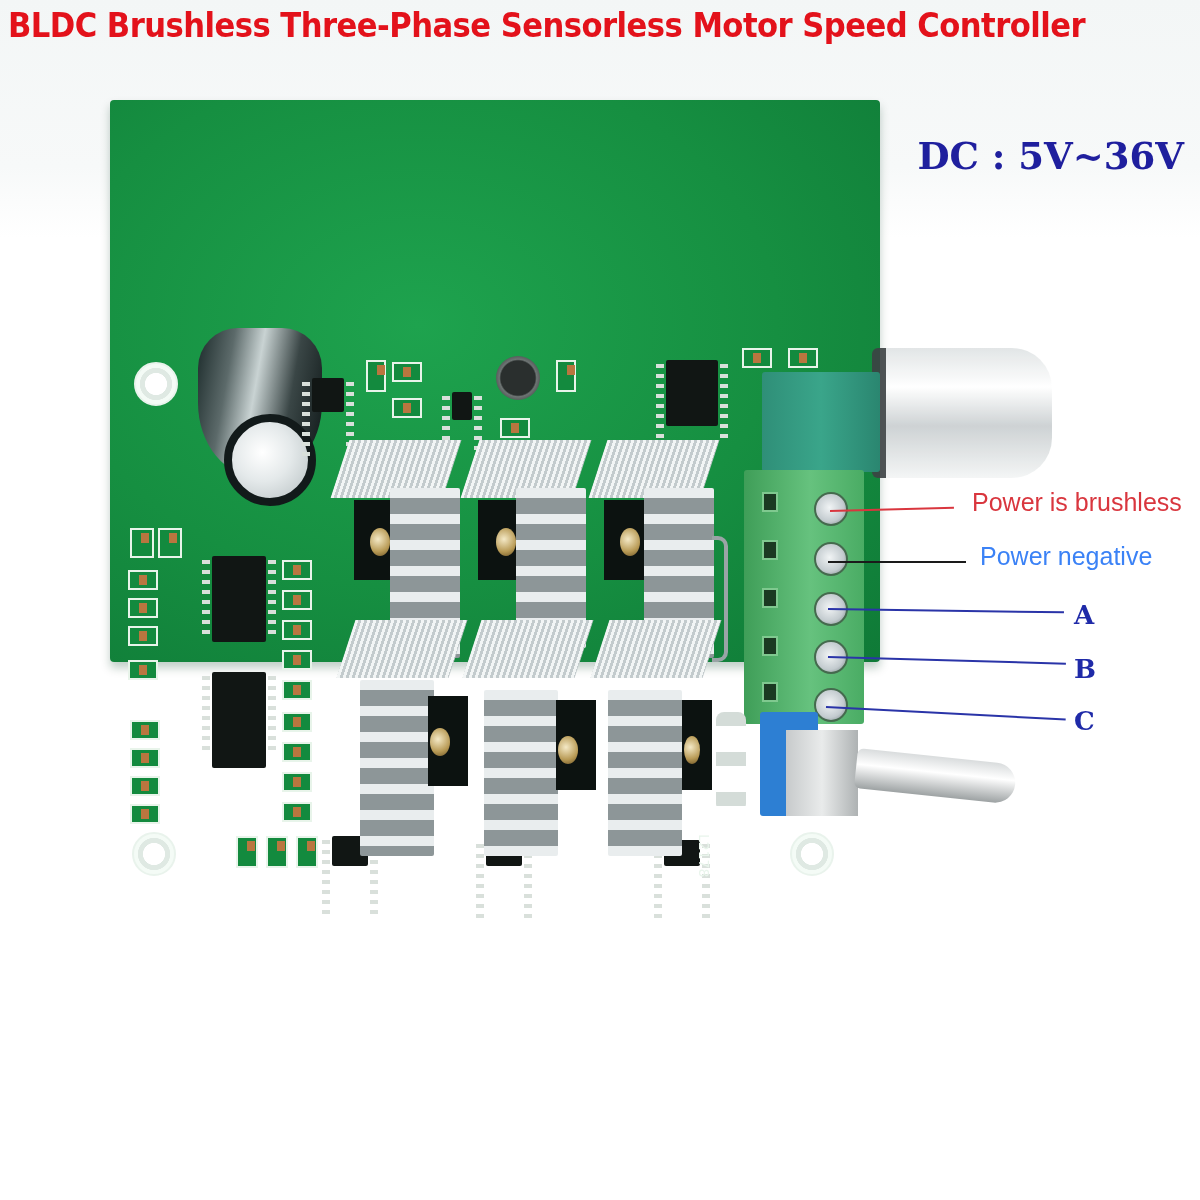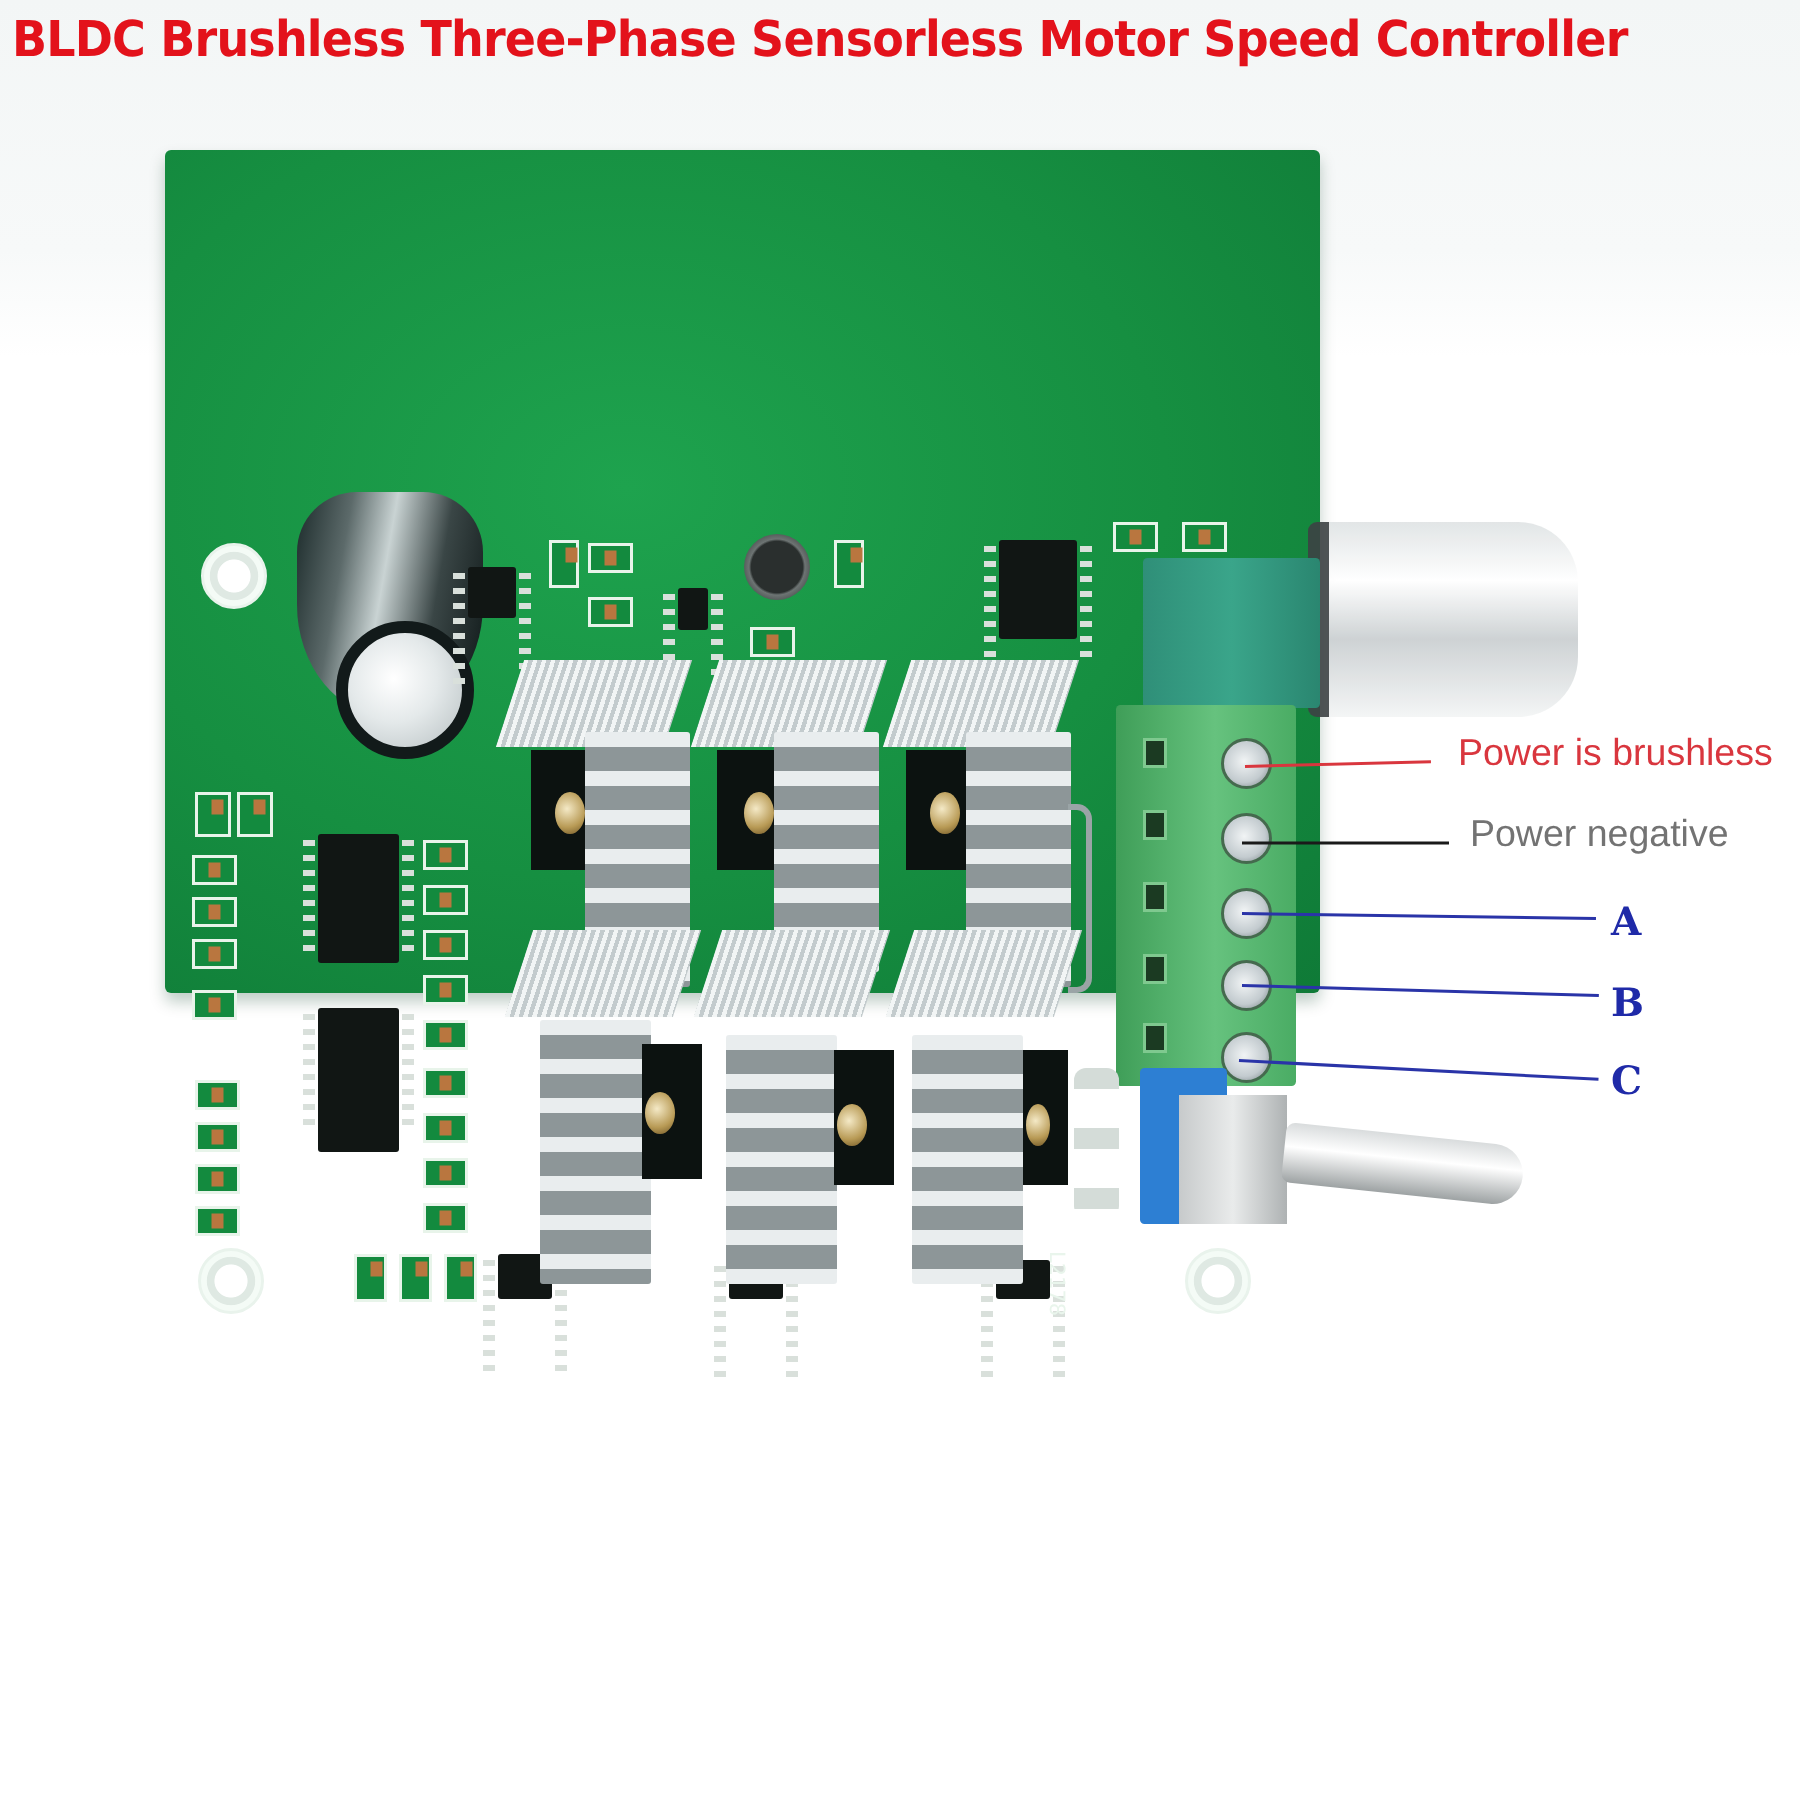--- a/index.html
+++ b/index.html
@@ -135,29 +135,30 @@
   .silk-label {
     position: absolute; left: 712px; top: 834px; color: #e9f5ec;
     font-family: "DejaVu Sans", sans-serif; font-size: 14px;
     transform: rotate(90deg); transform-origin: left top;
   }
 
   
   .callout-line { position: absolute; height: 2px; }
   .callout-text { position: absolute; white-space: nowrap; }
   .ct-pos { left: 972px; top: 488px; font-size: 25px; color: #d9363e; }
-  .ct-neg { left: 980px; top: 542px; font-size: 25px; color: #737373; }
+  .ct-neg { left: 980px; top: 542px; font-size: 25px; color: #3b82f6; }
   .ct-phase { font-family: "DejaVu Serif", serif; font-weight: bold; font-size: 26px; color: #1f2aa8; }
 </style>
 </head>
 <body>
 
 <div class="banner">
   <div class="title">BLDC Brushless Three-Phase Sensorless Motor Speed Controller</div>
   <div class="url">https://mughalelectronics.com/</div>
+  <div class="spec-dc">DC : 5V~36V</div>
 </div>
 
 <div class="photo">
 </div>
 
 <div class="board"></div>
 
 <div class="mount-hole" style="left:134px;top:362px;"></div>
 <div class="mount-hole" style="left:132px;top:832px;"></div>
 <div class="mount-hole" style="left:790px;top:832px;"></div>

